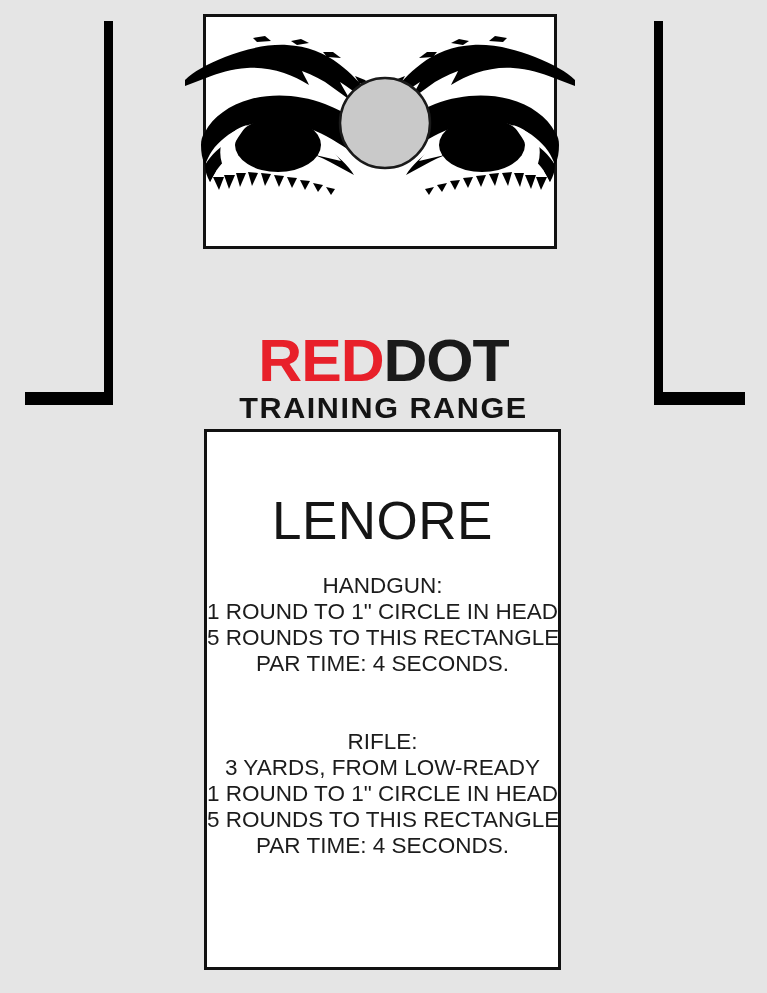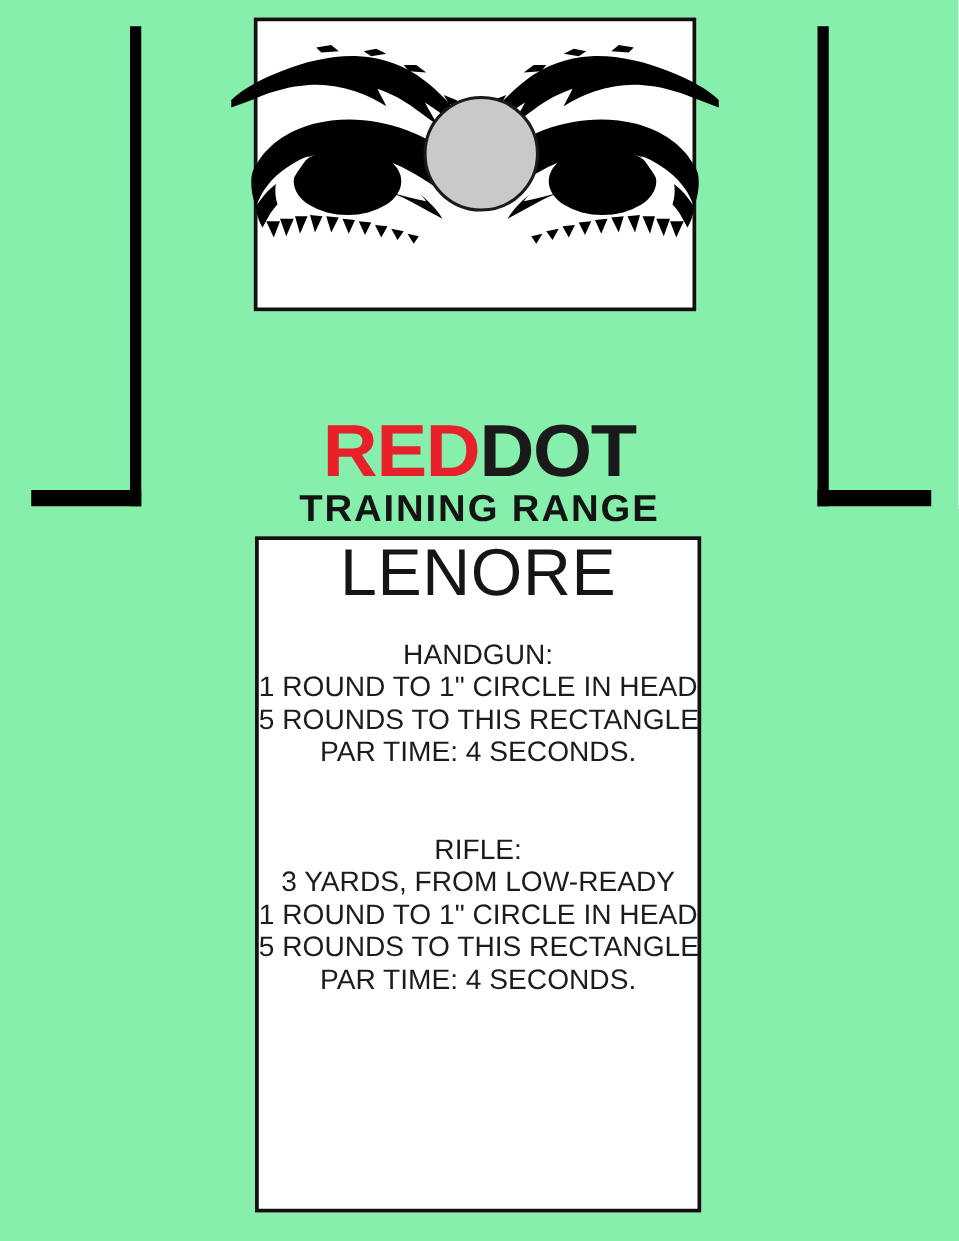--- a/index.html
+++ b/index.html
@@ -8,21 +8,21 @@
     padding: 0;
     background: #ffffff;
   }
   body {
     font-family: "Liberation Sans", sans-serif;
   }
   #target-sheet {
     position: relative;
     width: 767px;
     height: 993px;
-    background: #86efac;
+    background: #e5e5e5;
     overflow: hidden;
   }
 
   
   .bracket {
     position: absolute;
     background: #000000;
   }
   .bracket-left-vert  { left: 104px; top: 21px;  width: 9px;  height: 384px; }
   .bracket-left-foot  { left: 25px;  top: 392px; width: 88px; height: 13px; }
@@ -99,20 +99,21 @@
     width: 100%;
     text-align: center;
   }
   #drill-name {
     font-family: "Liberation Sans", sans-serif;
     font-size: 53px;
     font-weight: 300;
     color: #151515;
     letter-spacing: 0.5px;
     line-height: 1;
+    margin-top: 62px;
   }
   .drill-section {
     margin-top: 26px;
   }
   .drill-line {
     font-family: "Liberation Sans", sans-serif;
     font-size: 22.5px;
     color: #1c1c1c;
     line-height: 26px;
     white-space: nowrap;

